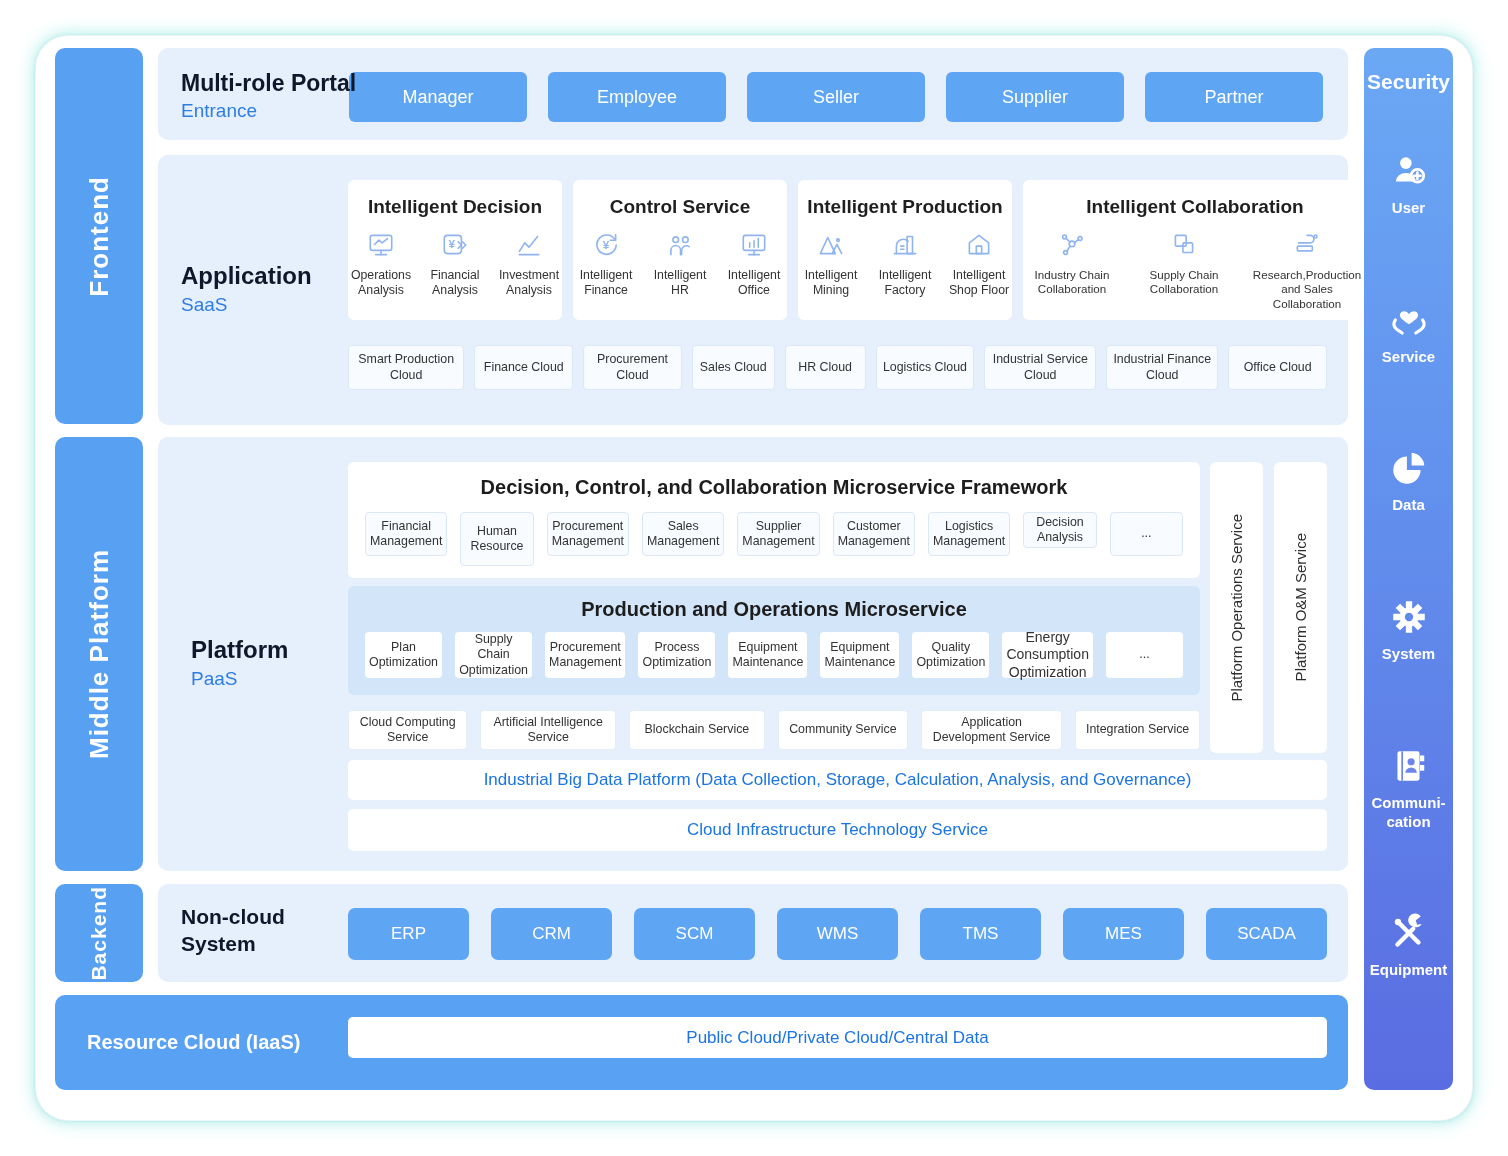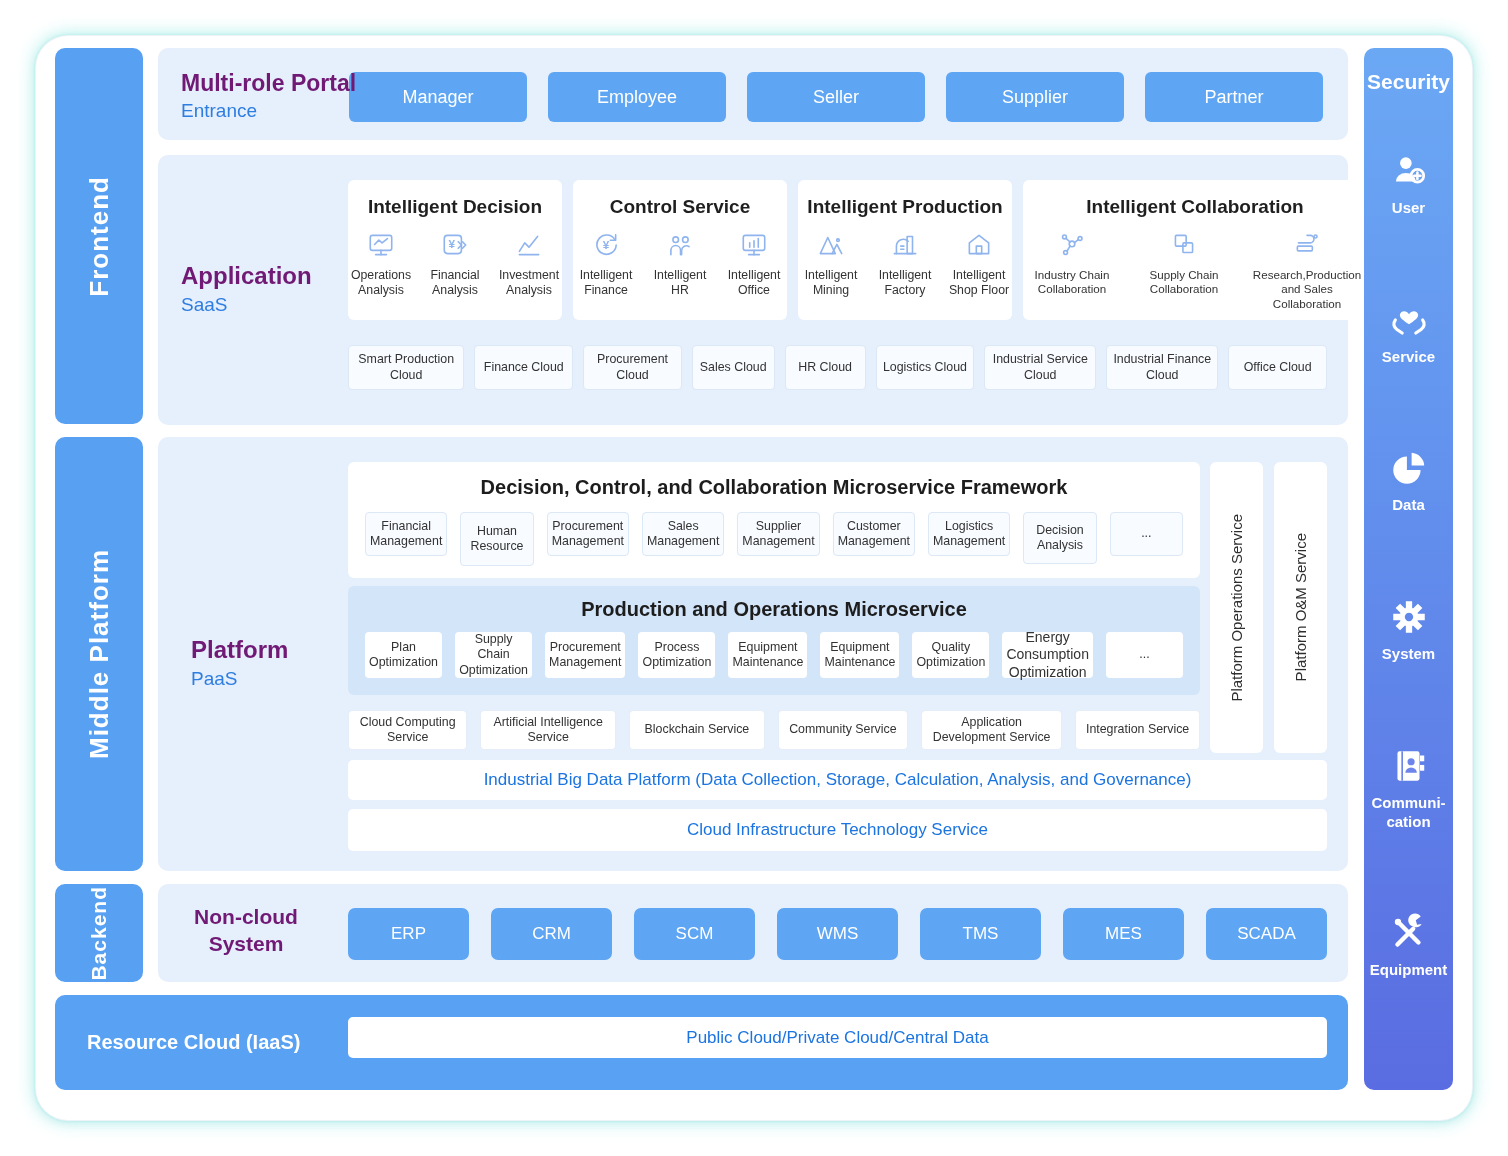--- a/index.html
+++ b/index.html
@@ -15,21 +15,21 @@
   .rail{position:absolute;left:55px;width:88px;background:#58a0f2;border-radius:10px;
         display:flex;align-items:center;justify-content:center;}
   .rail span{writing-mode:vertical-rl;transform:rotate(180deg);color:#fff;font-weight:bold;
              font-size:26px;letter-spacing:1px;white-space:nowrap;}
   .rail.small span{font-size:21px;}
 
   
   .panel{position:absolute;background:#e6effc;border-radius:10px;}
 
   .sect-label{position:absolute;z-index:3;}
-  .sect-label .t{font-weight:bold;color:#701a75;text-align:center;}
+  .sect-label .t{font-weight:bold;color:#0f172a;}
   .sect-label .s{color:#2e7de0;}
 
   .btnrow{position:absolute;display:flex;gap:21px;}
   .btn{background:#5ea6f4;color:#fff;border-radius:6px;display:flex;align-items:center;
        justify-content:center;font-size:18px;}
   .btn.portal{width:178px;height:50px;}
   .btn.sys{flex:1;height:52px;font-size:17px;border-radius:7px;}
 
   
   .cards{position:absolute;left:348px;top:180px;width:979px;display:flex;gap:11px;}
@@ -266,21 +266,21 @@
 <div class="bigcard" style="top:462px;height:116px;background:#fff;padding-top:14px;">
   <div class="big-title">Decision, Control, and Collaboration Microservice Framework</div>
   <div class="row" style="margin-top:13px;">
     <div class="chip" style="height:44px;">Financial Management</div>
     <div class="chip" style="height:54px;">Human Resource</div>
     <div class="chip" style="height:44px;">Procurement Management</div>
     <div class="chip" style="height:44px;">Sales Management</div>
     <div class="chip" style="height:44px;">Supplier Management</div>
     <div class="chip" style="height:44px;">Customer Management</div>
     <div class="chip" style="height:44px;">Logistics Management</div>
-    <div class="chip" style="height:52px;">Decision Analysis</div>
+    <div class="chip" style="height:36px;">Decision Analysis</div>
     <div class="chip" style="height:44px;">...</div>
   </div>
 </div>
 
 <div class="bigcard" style="top:586px;height:109px;background:#d3e5f9;padding-top:12px;">
   <div class="big-title">Production and Operations Microservice</div>
   <div class="row" style="margin-top:11px;">
     <div class="chip white" style="height:46px;border:none;">Plan Optimization</div>
     <div class="chip white" style="height:46px;border:none;">Supply Chain Optimization</div>
     <div class="chip white" style="height:46px;border:none;">Procurement Management</div>

